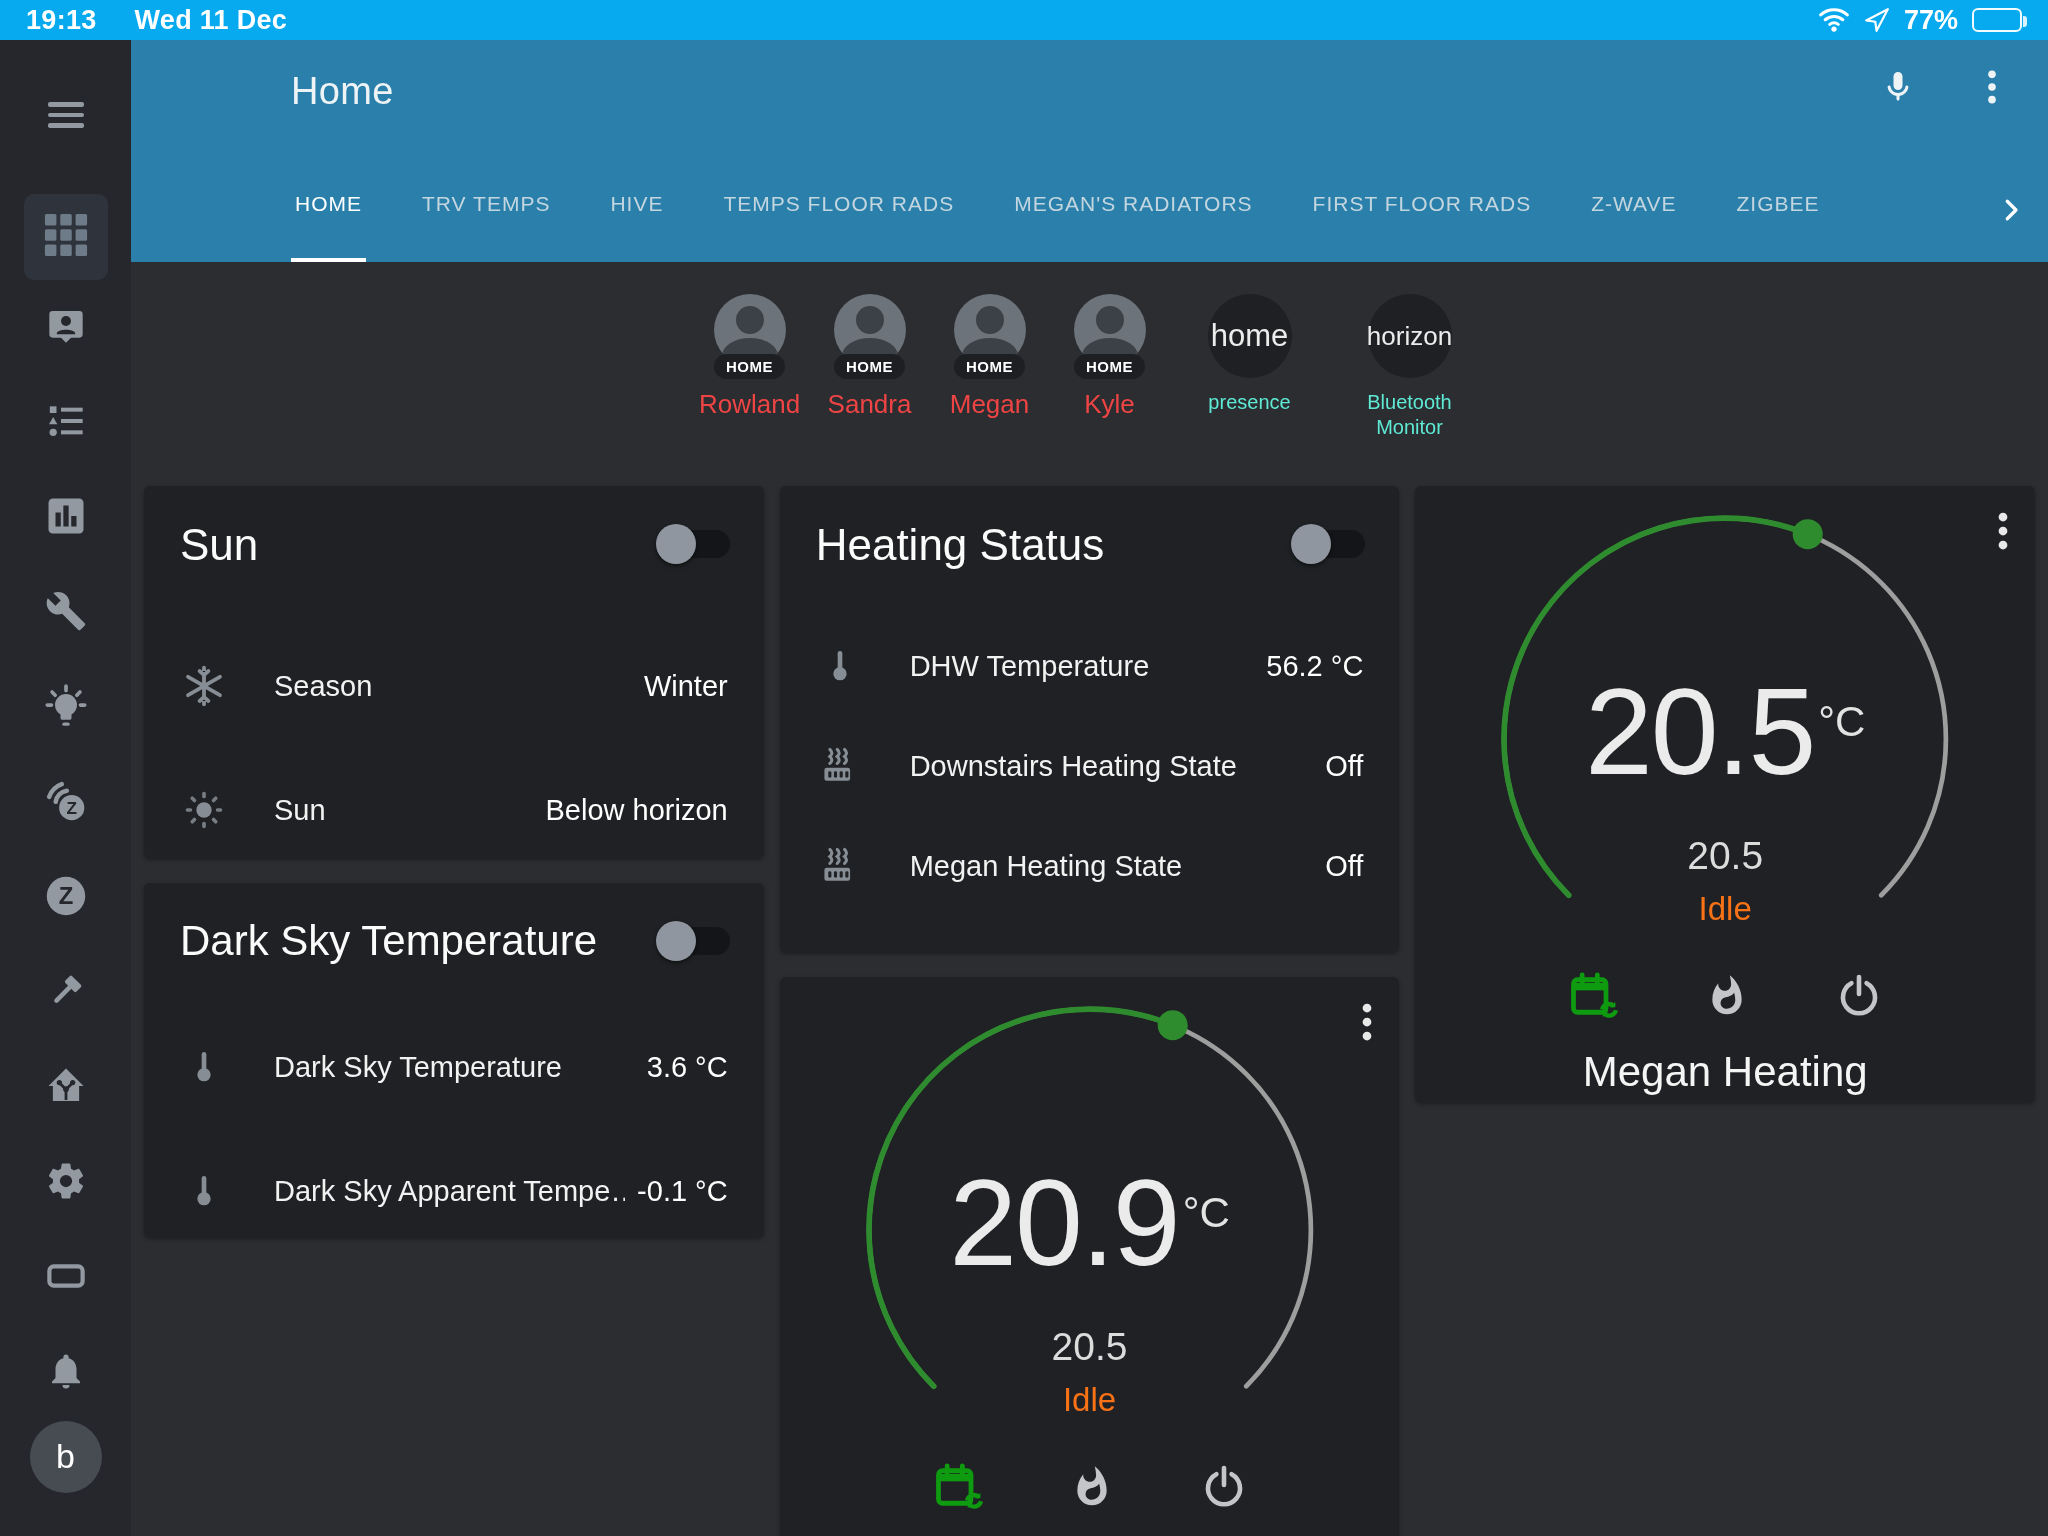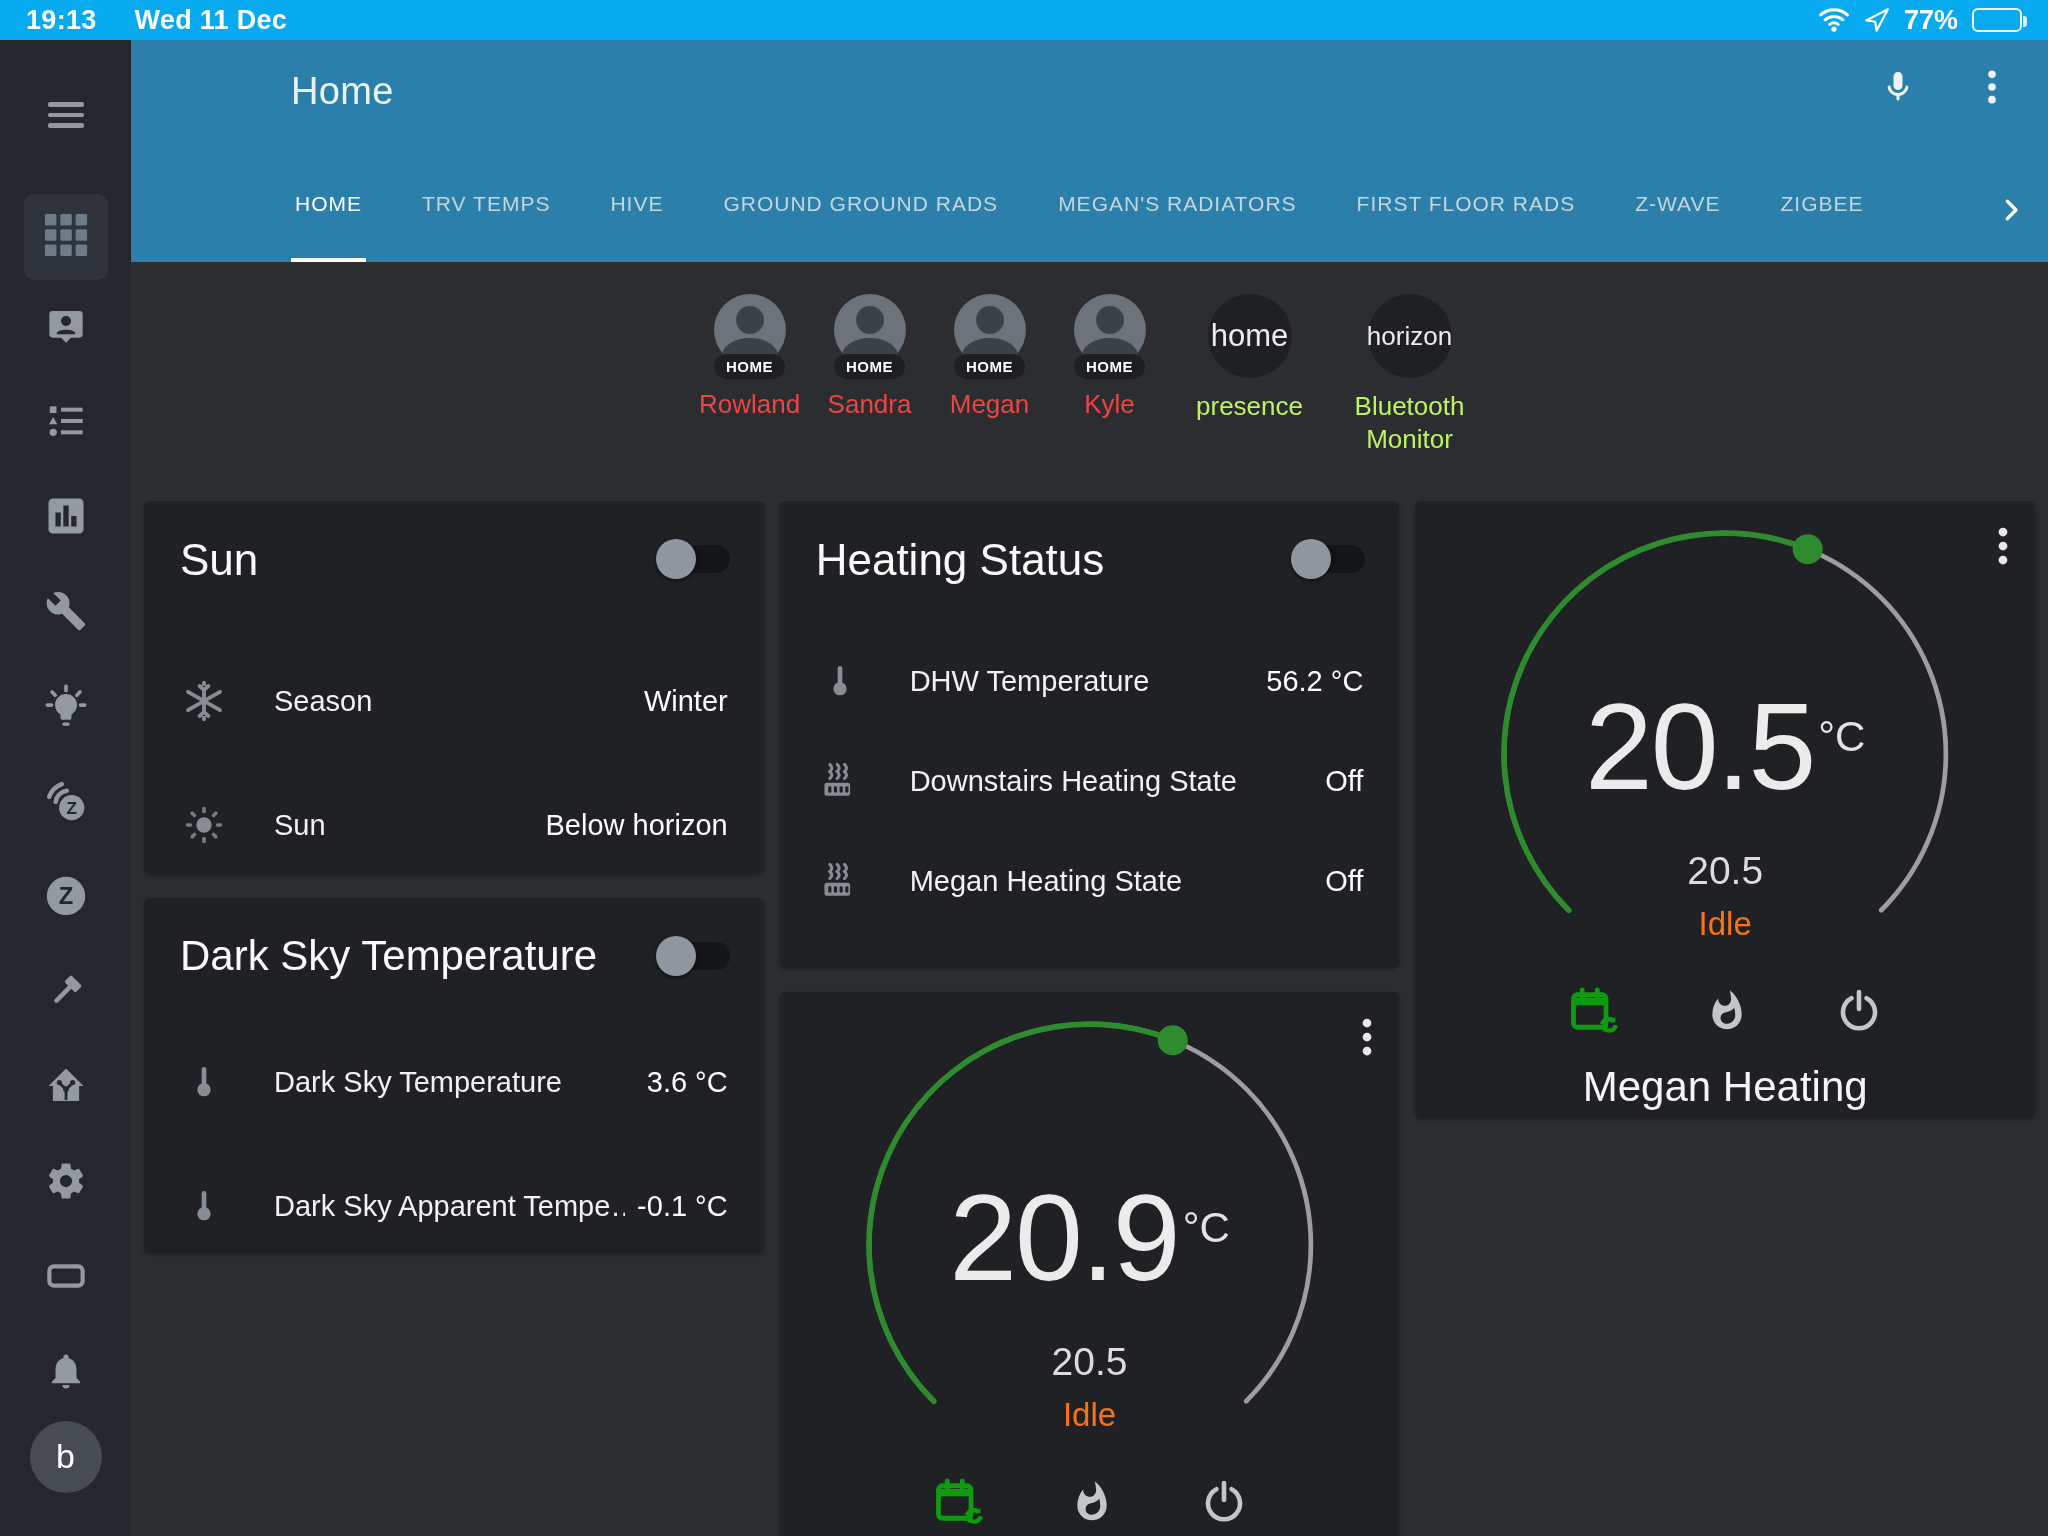--- a/index.html
+++ b/index.html
@@ -48,21 +48,21 @@
   .badges { margin-top:32px; display:flex; justify-content:center; align-items:flex-start; gap:40px; }
   .badge-person { width:80px; display:flex; flex-direction:column; align-items:center; cursor:pointer; }
   .b-avatar { position:relative; width:72px; height:72px; border-radius:50%; background:#6d737b; overflow:hidden; }
   .b-avatar .head { position:absolute; left:22px; top:12px; width:28px; height:28px; border-radius:50%; background:#3c4147; }
   .b-avatar .body { position:absolute; left:8px; top:44px; width:56px; height:36px; border-radius:50% 50% 0 0; background:#3c4147; }
   .b-pill { margin-top:-12px; z-index:2; background:#1d1f22; border-radius:14px; padding:4px 12px; font-size:15px; font-weight:700; letter-spacing:.5px; color:#fff; }
   .b-name { margin-top:10px; font-size:26px; color:#ef4444; text-align:center; }
   .badge-state { width:120px; display:flex; flex-direction:column; align-items:center; cursor:pointer; }
   .b-circle { width:84px; height:84px; border-radius:50%; background:#1e2023; display:flex; align-items:center; justify-content:center; color:#ececec; }
   .b-circle.big { font-size:31px; } .b-circle.small { font-size:26px; }
-  .b-label { margin-top:12px; font-size:26px; color:#bef264; text-align:center; line-height:1.25; }
+  .b-label { margin-top:12px; font-size:20px; color:#5eead4; text-align:center; line-height:1.25; }
 
   
   .columns { display:flex; gap:16px; padding:0 13px; margin-top:46px; align-items:flex-start; }
   .col { flex:1; display:flex; flex-direction:column; gap:25px; min-width:0; }
   .card { background:#1f2124; border-radius:6px; box-shadow:0 2px 4px rgba(0,0,0,.35); position:relative; }
 
   .ent-card { padding:34px 36px 10px 36px; }
   .ent-title { font-size:44px; font-weight:400; color:#fbfbfb; padding-right:90px; }
   .toggle { position:absolute; top:44px; right:34px; width:72px; height:28px; cursor:pointer; }
   .toggle .track { position:absolute; top:0; left:0; width:72px; height:28px; border-radius:14px; background:#131518; }
@@ -265,21 +265,21 @@
             <circle cx="3" cy="4" r="2.4"></circle>
             <circle cx="3" cy="12" r="2.4"></circle>
             <circle cx="3" cy="20" r="2.4"></circle>
           </svg>
       </button>
     </div>
     <div class="tabs">
       <span class="tab active">HOME</span>
       <span class="tab">TRV TEMPS</span>
       <span class="tab">HIVE</span>
-      <span class="tab">GROUND GROUND RADS</span>
+      <span class="tab">TEMPS FLOOR RADS</span>
       <span class="tab">MEGAN'S RADIATORS</span>
       <span class="tab">FIRST FLOOR RADS</span>
       <span class="tab">Z-WAVE</span>
       <span class="tab">ZIGBEE</span>
     </div>
     <button class="tabs-chevron">
       <svg width="30" height="30" viewBox="0 0 24 24">
           <path d="M9 5l7 7-7 7" fill="none" stroke="currentColor" stroke-width="2.6" stroke-linecap="round" stroke-linejoin="round"></path>
         </svg>
     </button>

